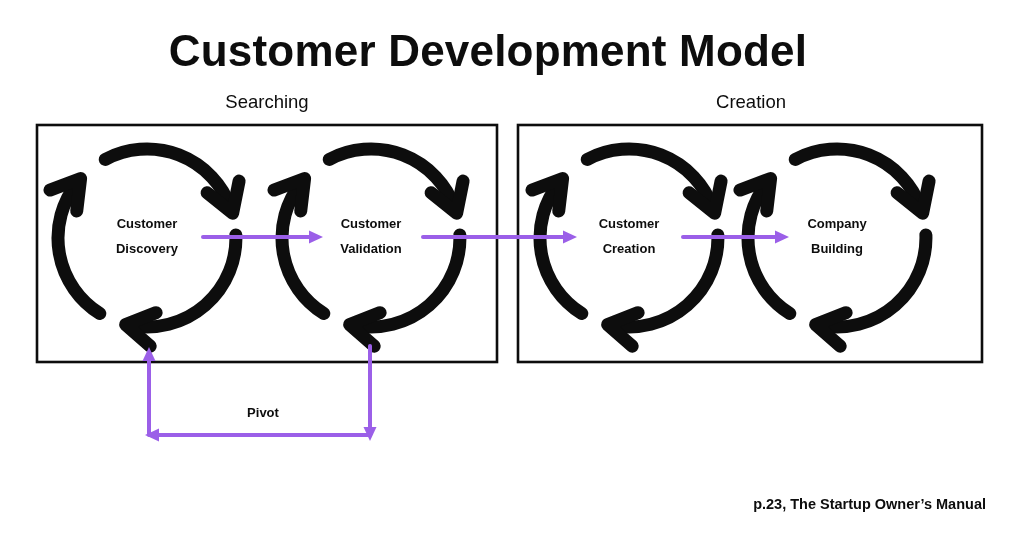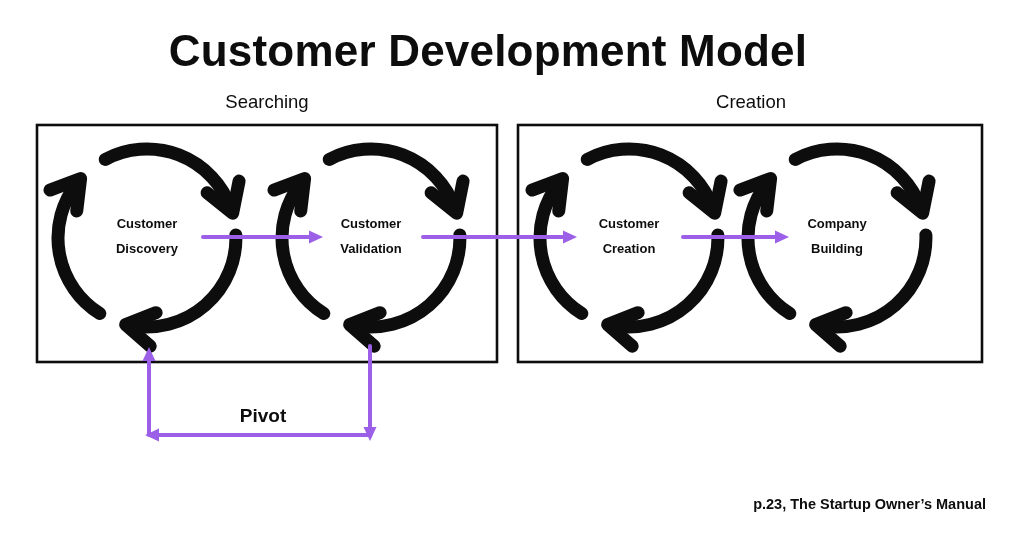--- a/index.html
+++ b/index.html
@@ -30,21 +30,21 @@
   .loop-label{
     top:211px;transform:translateX(-50%);
     font-size:13px;font-weight:700;line-height:25px;text-align:center;
   }
   .loop-label.l0{left:147px;}
   .loop-label.l1{left:371px;}
   .loop-label.l2{left:629px;}
   .loop-label.l3{left:837px;}
   .pivot-label{
     top:405px;left:263px;transform:translateX(-50%);
-    font-size:19px;font-weight:700;white-space:nowrap;
+    font-size:13px;font-weight:700;white-space:nowrap;
   }
   .attribution{
     top:471px;right:34px;
     font-size:14.5px;font-weight:700;line-height:22px;text-align:right;
   }
   .box{fill:none;stroke:var(--ink);stroke-width:2.6px;}
   .loop-arc{fill:none;stroke:var(--ink);stroke-width:13px;stroke-linecap:round;}
   .flow{fill:none;stroke:var(--accent);stroke-width:4px;stroke-linecap:round;}
 </style>
 </head>

